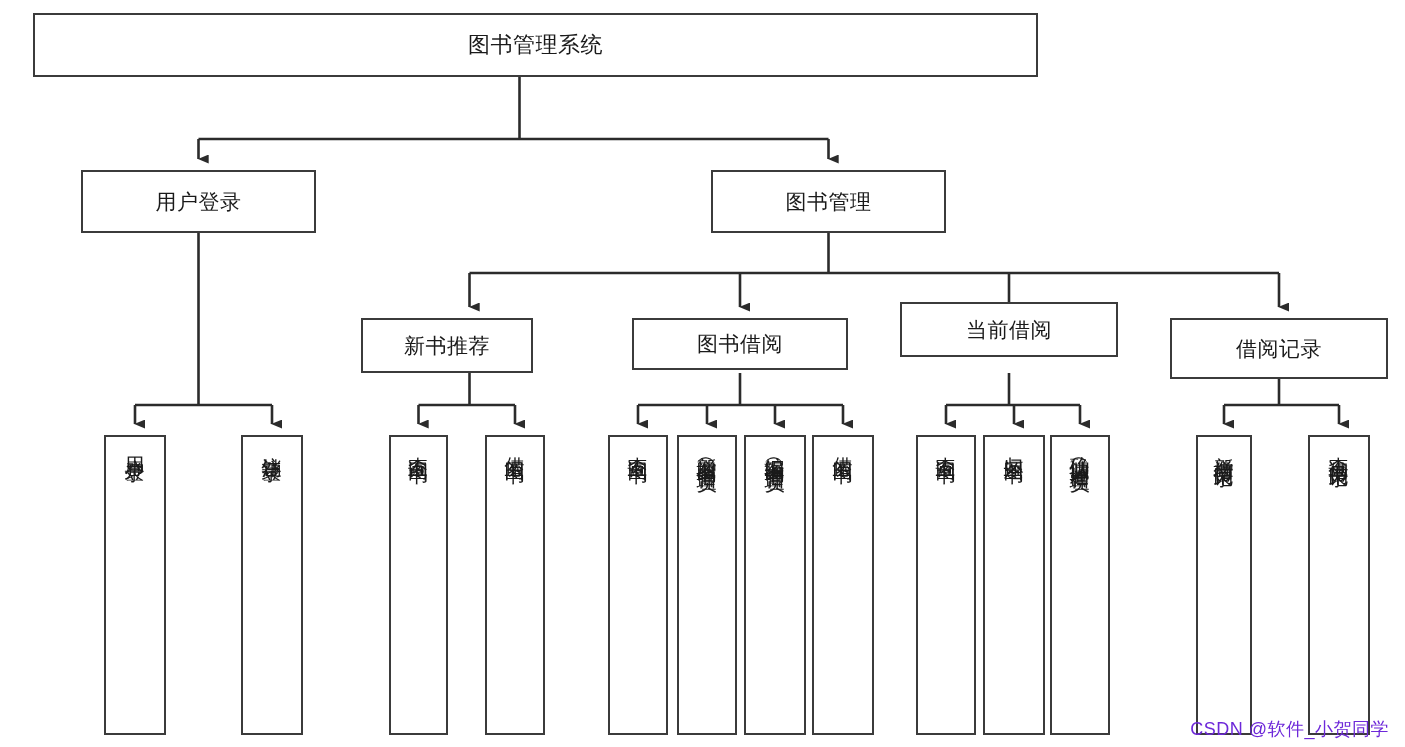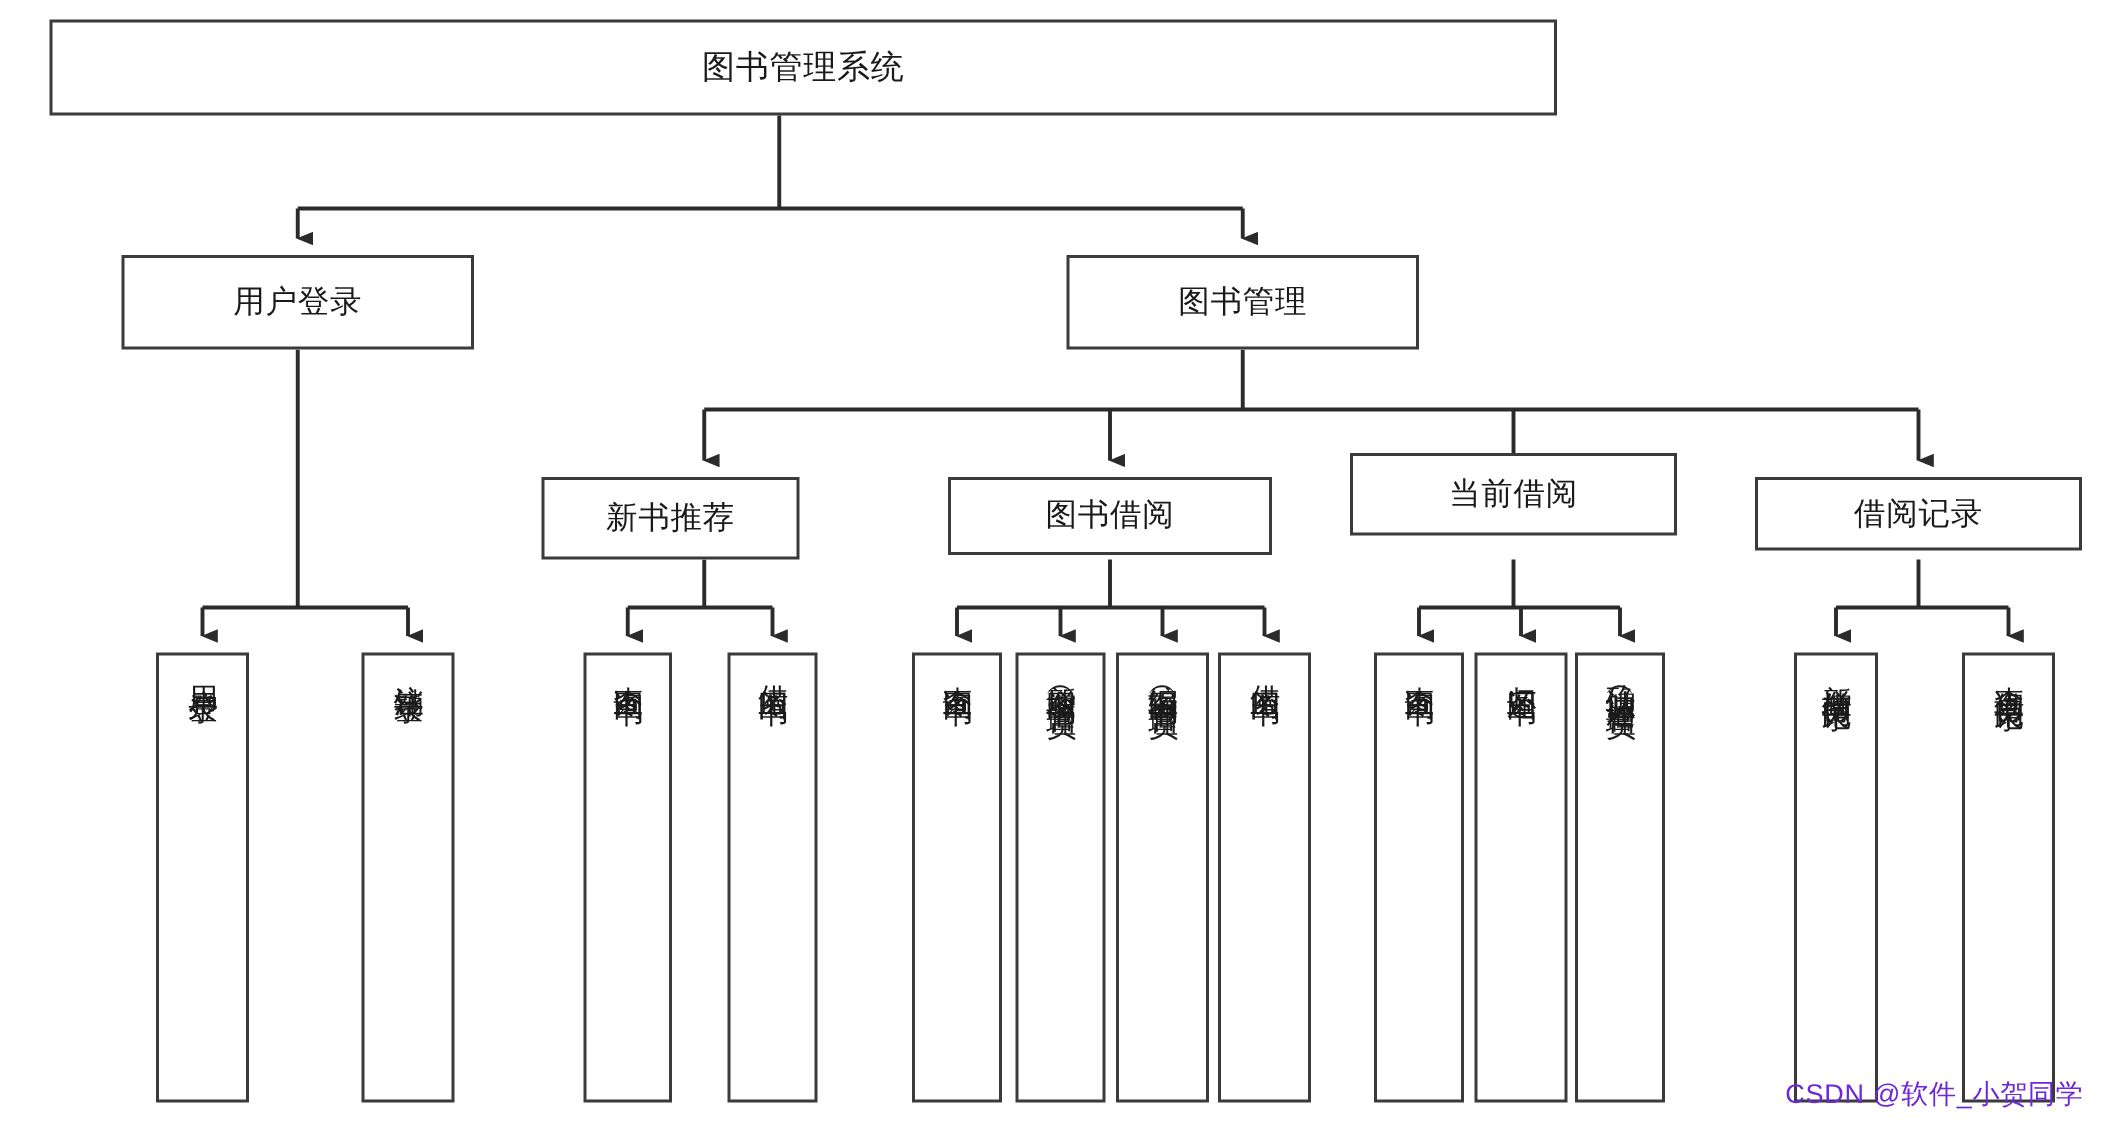--- a/index.html
+++ b/index.html
@@ -138,21 +138,21 @@
       </div>
       <div class="node h level3" style="left: 361px; top: 318px; width: 172px; height: 55px;">
         <span class="node-label">新书推荐</span>
       </div>
       <div class="node h level3" style="left: 632px; top: 318px; width: 216px; height: 52px;">
         <span class="node-label">图书借阅</span>
       </div>
       <div class="node h level3" style="left: 900px; top: 302px; width: 218px; height: 55px;">
         <span class="node-label">当前借阅</span>
       </div>
-      <div class="node h level3" style="left: 1170px; top: 318px; width: 218px; height: 49px;">
+      <div class="node h level3" style="left: 1170px; top: 318px; width: 218px; height: 61px;">
         <span class="node-label">借阅记录</span>
       </div>
       <div class="node v leaf" style="left: 104px; top: 435px; width: 62px; height: 300px;">
         <span class="node-label">用户登录</span>
       </div>
       <div class="node v leaf" style="left: 241px; top: 435px; width: 62px; height: 300px;">
         <span class="node-label">注销登录</span>
       </div>
       <div class="node v leaf" style="left: 389px; top: 435px; width: 59px; height: 300px;">
         <span class="node-label">查询图书</span>

